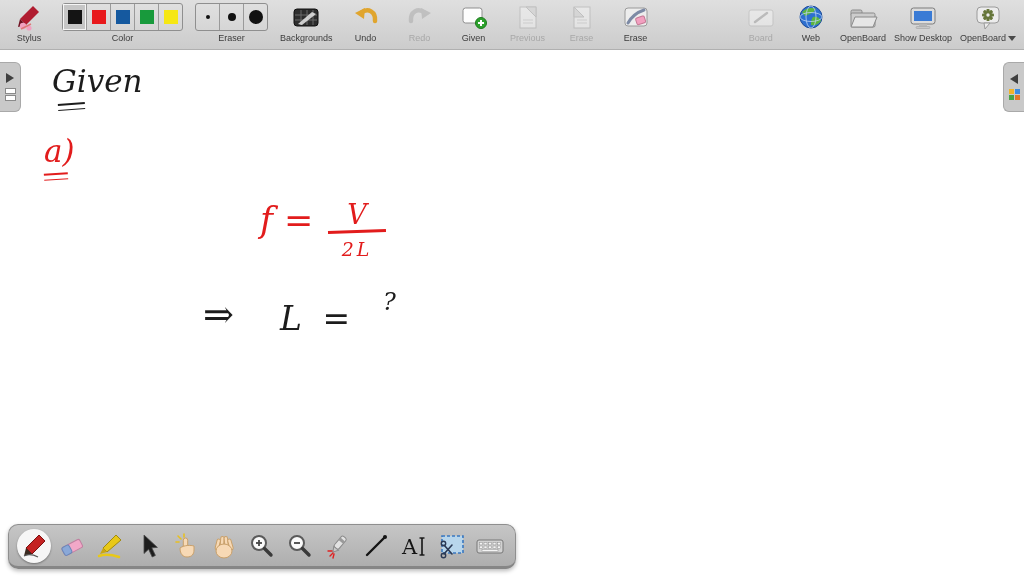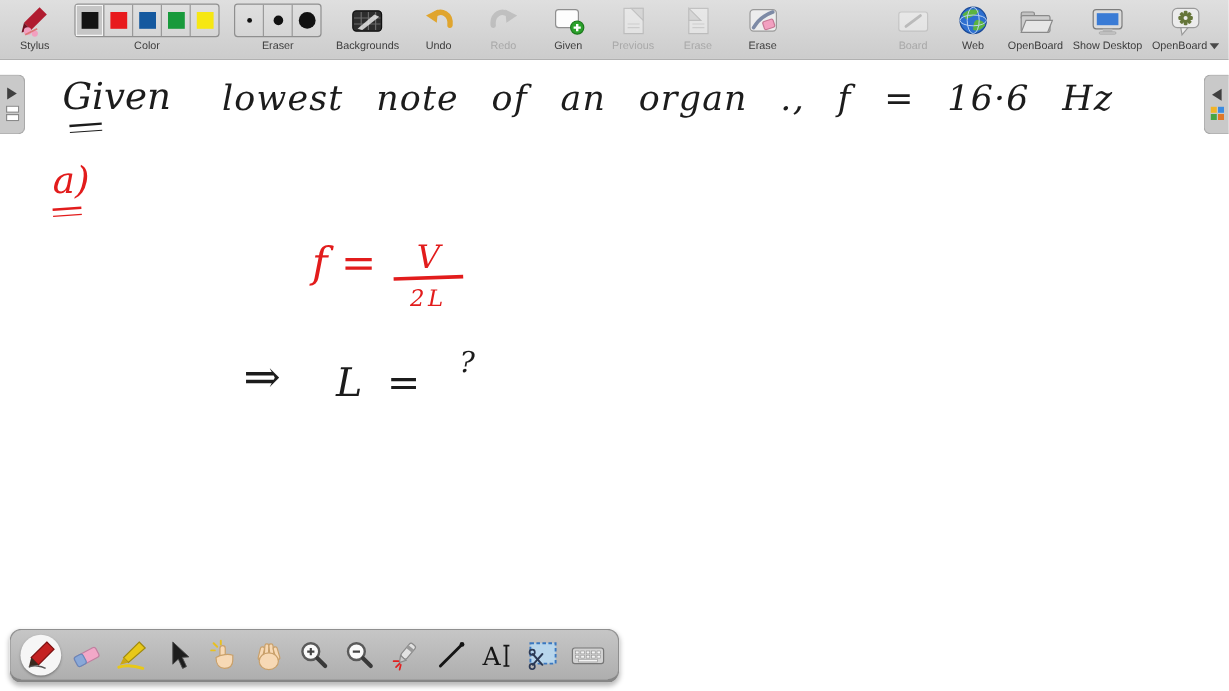--- a/index.html
+++ b/index.html
@@ -295,21 +295,20 @@
         <i style="background:#3c8ce0"></i>
       <i style="background:#46a546"></i>
         <i style="background:#e07828"></i>
     </span>
   </div>
 
   <div class="board">
     <span class="hw hw-black" style="left:52px;top:16px;font-size:31px;">Given</span>
     <span class="uline" style="left:58px;top:53px;width:27px;transform:rotate(-4deg);"></span>
 
-    <span class="hw hw-black" style="left:185px;top:18px;font-size:29px;word-spacing:17px;letter-spacing:1px;">lowest note of an organ ., f = 16·6 Hz</span>
 
     <span class="hw hw-red" style="left:44px;top:86px;font-size:31px;">a)</span>
     <span class="uline red" style="left:44px;top:123px;width:24px;transform:rotate(-4deg);"></span>
 
 
     <span class="hw hw-red" style="left:260px;top:153px;font-size:35px;">f =</span>
     <div class="frac" style="left:328px;top:150px;">
       <div class="num">V</div>
       <div class="bar"></div>
       <div class="den">2L</div>

